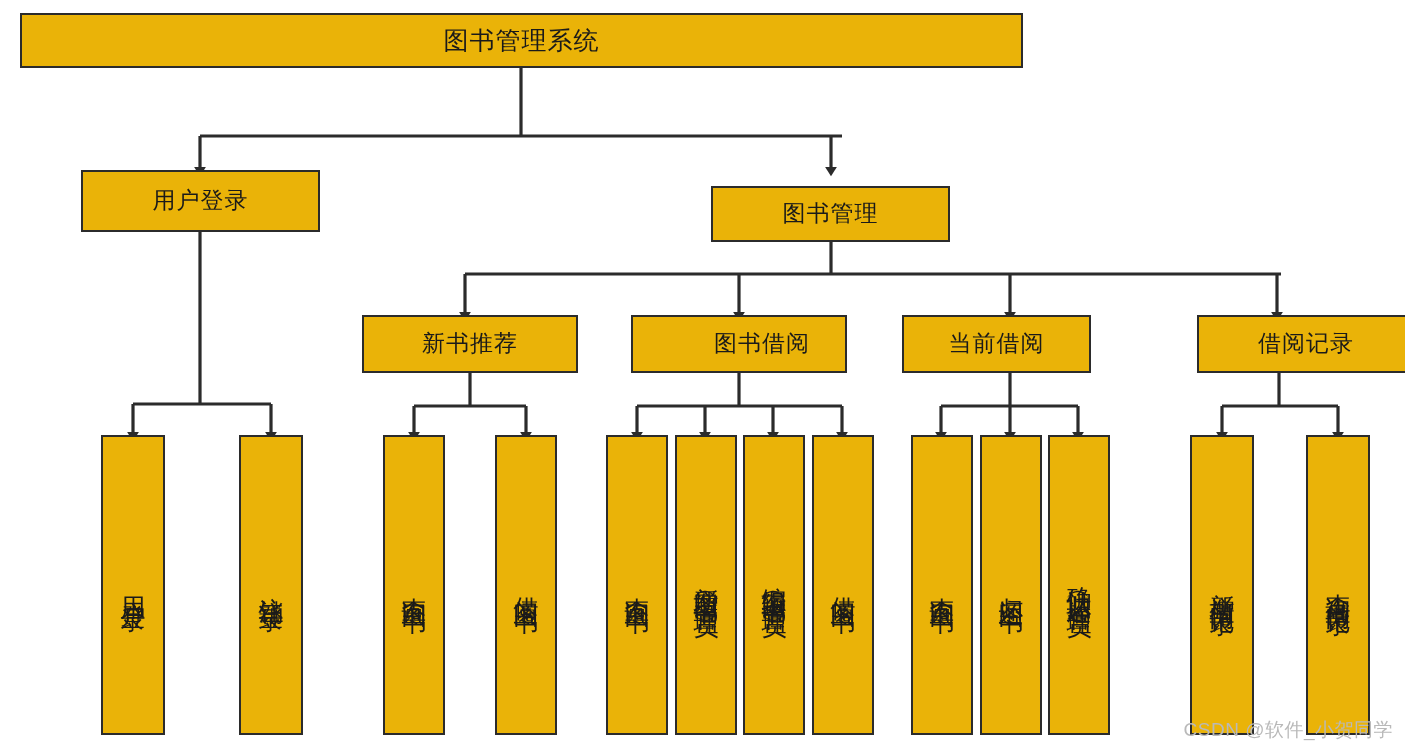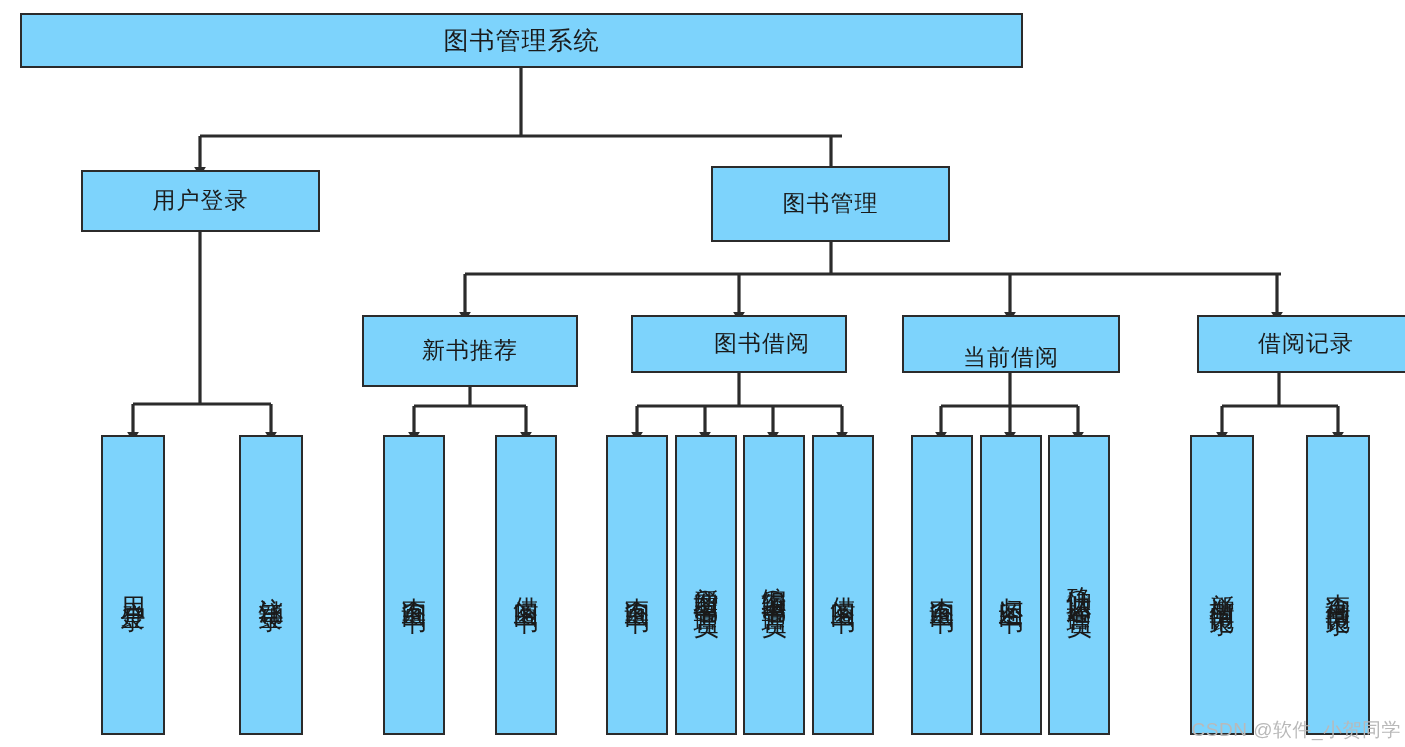--- a/index.html
+++ b/index.html
@@ -8,21 +8,21 @@
     background:#ffffff;
     font-family:"Liberation Sans","DejaVu Sans",sans-serif;
     overflow:hidden;
     position:relative;
   }
   #diagram{position:absolute;left:0;top:0;width:1405px;height:747px;}
 
   .node{
     position:absolute;
     box-sizing:border-box;
-    background:#7dd3fc;
+    background:#eab308;
     border:2.5px solid #2b2b2b;
     display:flex;
     align-items:center;
     justify-content:center;
     color:#1a1a1a;
     z-index:3;
   }
   .node .lbl{
     display:block;
     text-align:center;
@@ -39,21 +39,21 @@
   .node.v .lbl{
     writing-mode:vertical-rl;
     text-orientation:upright;
     font-size:25px;
     letter-spacing:4px;
     line-height:1;
   }
 
   .wm{
     position:absolute;
-    right:4px;bottom:4px;
+    right:12px;bottom:4px;
     font-size:19px;
     color:#b9b9b9;
     letter-spacing:0.5px;
     z-index:9;
     white-space:nowrap;
     font-family:"Liberation Sans","DejaVu Sans",sans-serif;
   }
 </style>
 </head>
 <body>
@@ -109,31 +109,31 @@
   </g>
 </svg>
 
 <div class="node root h" style="left:20px;top:13px;width:1003px;height:55px;">
   <span class="lbl">图书管理系统</span>
 </div>
 
 <div class="node h" style="left:81px;top:170px;width:239px;height:62px;">
   <span class="lbl">用户登录</span>
 </div>
-<div class="node h" style="left:711px;top:166px;width:239px;height:76px;">
+<div class="node h" style="left:711px;top:186px;width:239px;height:56px;">
   <span class="lbl">图书管理</span>
 </div>
 
-<div class="node h" style="left:362px;top:315px;width:216px;height:72px;">
+<div class="node h" style="left:362px;top:315px;width:216px;height:58px;">
   <span class="lbl">新书推荐</span>
 </div>
 <div class="node h" style="left:631px;top:315px;width:216px;height:58px;padding-left:46px;">
   <span class="lbl">图书借阅</span>
 </div>
-<div class="node h" style="left:902px;top:315px;width:218px;height:58px;align-items:flex-end;">
+<div class="node h" style="left:902px;top:315px;width:189px;height:58px;">
   <span class="lbl">当前借阅</span>
 </div>
 <div class="node h" style="left:1170px;top:315px;width:218px;height:58px;margin-left:27px;">
   <span class="lbl">借阅记录</span>
 </div>
 
 <div class="node v" style="left:101px;top:435px;width:64px;height:300px;">
   <span class="lbl">用户登录</span>
 </div>
 <div class="node v" style="left:239px;top:435px;width:64px;height:300px;">

